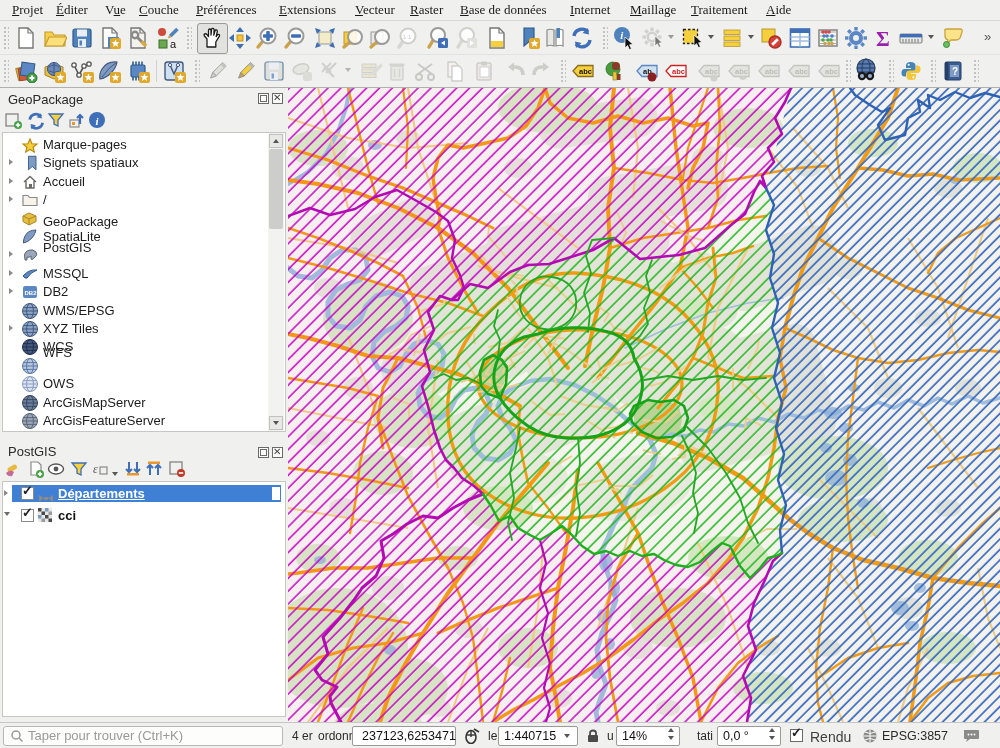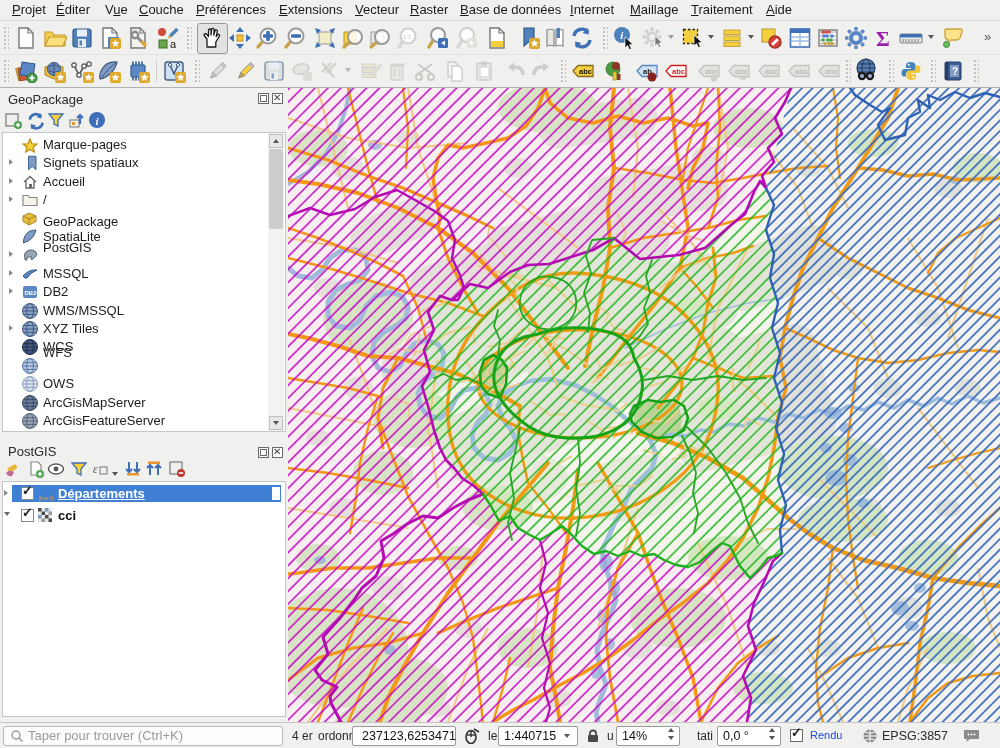--- a/index.html
+++ b/index.html
@@ -1,18 +1,18 @@
 <!DOCTYPE html>
 <html><head><meta charset="utf-8"><style>
   html,body{margin:0;padding:0;width:1000px;height:748px;overflow:hidden;
     font-family:"Liberation Sans",sans-serif;background:#f0f0ef;}
   .abs{position:absolute;}
   #menubar{position:absolute;left:0;top:0;width:1000px;height:20px;background:#f0f0ef;
     font-size:13px;color:#1a1a1a;}
-  #menubar span{position:absolute;top:2px;}
+  #menubar span{position:absolute;top:2px;font-family:Liberation Serif, serif;}
   #tb1{position:absolute;left:0;top:20px;width:1000px;height:34px;background:#f0f0ee;
     border-top:1px solid #d8d8d6;}
   #tb2{position:absolute;left:0;top:54px;width:1000px;height:34px;background:#f0f0ee;
     border-top:1px solid #e2e2e0;border-bottom:1px solid #b0b0ae;box-sizing:border-box;}
   .handle{position:absolute;width:6px;height:24px;
     background-image:radial-gradient(circle,#c2c2c0 1px,transparent 1.3px);
     background-size:4px 4px;}
   .vsep{position:absolute;width:1px;height:22px;background:#cfcfcd;}
   .ddarr{position:absolute;width:0;height:0;border-left:3.5px solid transparent;
     border-right:3.5px solid transparent;border-top:4.5px solid #555;}
@@ -568,21 +568,21 @@
           <text x="3.5" y="12" font-size="6" font-weight="bold" fill="#fff">DB2</text>
         </svg></div>
 <div class="treetxt" style="left:40px;top:152.20000000000002px">DB2</div>
 <div class="abs" style="left:18px;top:169.60000000000002px;width:18px;height:18px"><svg width="18" height="18" viewBox="0 0 18 18">
           <circle cx="9" cy="9" r="7.5" fill="#8aa4c8" stroke="#44597e" stroke-width="1"></circle>
           <ellipse cx="9" cy="9" rx="3.4" ry="7.5" fill="none" stroke="#44597e" stroke-width="1"></ellipse>
           <line x1="1.5" y1="9" x2="16.5" y2="9" stroke="#44597e" stroke-width="1"></line>
           <line x1="2.625" y1="5.625" x2="15.375" y2="5.625" stroke="#44597e" stroke-width="1"></line>
           <line x1="2.625" y1="12.375" x2="15.375" y2="12.375" stroke="#44597e" stroke-width="1"></line>
         </svg></div>
-<div class="treetxt" style="left:40px;top:170.60000000000002px">WMS/MSSQL</div>
+<div class="treetxt" style="left:40px;top:170.60000000000002px">WMS/EPSG</div>
 <div class="exparr" style="left:6px;top:193.00000000000003px"></div>
 <div class="abs" style="left:18px;top:188.00000000000003px;width:18px;height:18px"><svg width="18" height="18" viewBox="0 0 18 18">
           <circle cx="9" cy="9" r="7.5" fill="#8aa4c8" stroke="#44597e" stroke-width="1"></circle>
           <ellipse cx="9" cy="9" rx="3.4" ry="7.5" fill="none" stroke="#44597e" stroke-width="1"></ellipse>
           <line x1="1.5" y1="9" x2="16.5" y2="9" stroke="#44597e" stroke-width="1"></line>
           <line x1="2.625" y1="5.625" x2="15.375" y2="5.625" stroke="#44597e" stroke-width="1"></line>
           <line x1="2.625" y1="12.375" x2="15.375" y2="12.375" stroke="#44597e" stroke-width="1"></line>
         </svg></div>
 <div class="treetxt" style="left:40px;top:189.00000000000003px">XYZ Tiles</div>
 <div class="abs" style="left:18px;top:206.40000000000003px;width:18px;height:18px"><svg width="18" height="18" viewBox="0 0 18 18">
@@ -1010,21 +1010,21 @@
 <div class="abs" style="left:622px;top:6px;font-size:12.5px;color:#111">14%</div>
 <div class="abs" style="left:668px;top:5px;width:0;height:0;border-left:3.5px solid transparent;border-right:3.5px solid transparent;border-bottom:4.5px solid #555"></div>
     <div class="abs" style="left:668px;top:13px;width:0;height:0;border-left:3.5px solid transparent;border-right:3.5px solid transparent;border-top:4.5px solid #555"></div>
 <div class="abs" style="left:697px;top:6px;font-size:12px;color:#2a2a2a">tati</div>
 <div class="abs" style="left:717px;top:3px;width:64px;height:20px;background:#fff;border:1px solid #9a9a98;border-radius:2px;box-sizing:border-box"></div>
 <div class="abs" style="left:723px;top:6px;font-size:12.5px;color:#111">0,0 °</div>
 <div class="abs" style="left:769px;top:5px;width:0;height:0;border-left:3.5px solid transparent;border-right:3.5px solid transparent;border-bottom:4.5px solid #555"></div>
     <div class="abs" style="left:769px;top:13px;width:0;height:0;border-left:3.5px solid transparent;border-right:3.5px solid transparent;border-top:4.5px solid #555"></div>
 <div class="abs" style="left:790px;top:6px;width:13px;height:13px;background:#fff;border:1px solid #6a6a68;box-sizing:border-box"></div>
 <div class="abs" style="left:791px;top:2px;font-size:13px;font-weight:bold;color:#222">✓</div>
-<div class="abs" style="left:810px;top:6px;font-size:11px;color:#1d4ed8">Rendu</div>
+<div class="abs" style="left:810px;top:6px;font-size:14px;color:#404040">Rendu</div>
 <div class="abs" style="left:862px;top:5px;width:16px;height:16px"><svg width="16" height="16" viewBox="0 0 16 16">
         <circle cx="8" cy="8" r="6.5" fill="#8a8a88"></circle>
         <path d="M1.5,8 L14.5,8 M8,1.5 L8,14.5 M3,4 Q8,7 13,4 M3,12 Q8,9 13,12" stroke="#fff" stroke-width="1" fill="none"></path>
       </svg></div>
 <div class="abs" style="left:882px;top:6px;font-size:12.5px;color:#2a2a2a">EPSG:3857</div>
 <div class="abs" style="left:962px;top:5px;width:18px;height:15px"><svg width="18" height="15" viewBox="0 0 18 15">
         <path d="M2,2 L16,2 Q17,2 17,3 L17,10 Q17,11 16,11 L8,11 L4,14 L5,11 L3,11 Q2,11 2,10 Z" fill="#8a8a88"></path>
         <circle cx="6.5" cy="6.5" r="1" fill="#fff"></circle>
         <circle cx="9.5" cy="6.5" r="1" fill="#fff"></circle>
         <circle cx="12.5" cy="6.5" r="1" fill="#fff"></circle>

